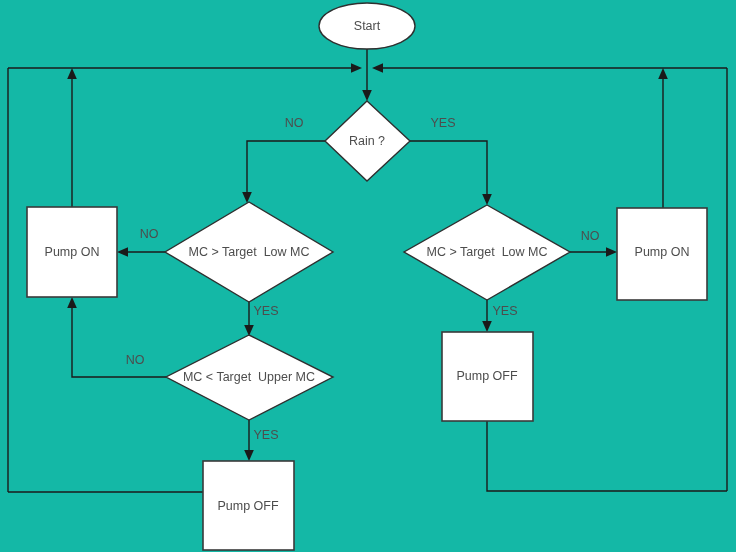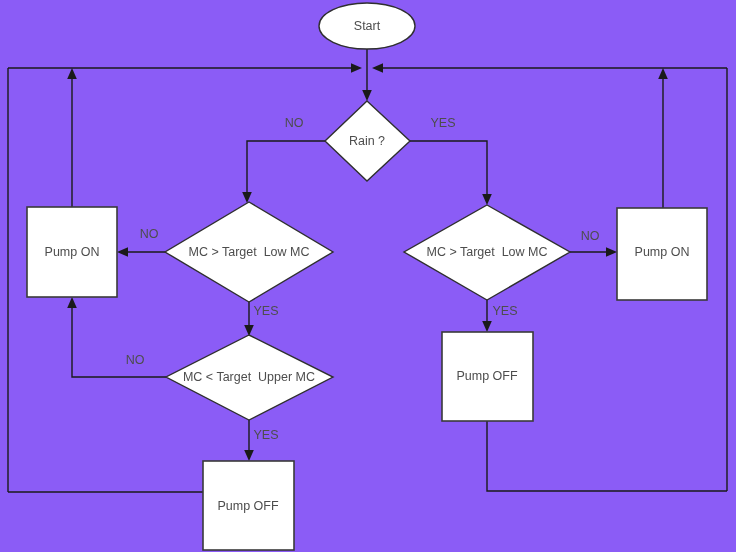--- a/index.html
+++ b/index.html
@@ -4,21 +4,21 @@
 <style>
   html, body {
     margin: 0;
     padding: 0;
     background: #ffffff;
   }
   #canvas {
     position: relative;
     width: 736px;
     height: 552px;
-    background: #8b5cf6;
+    background: #14b8a6;
     overflow: hidden;
     font-family: "Liberation Sans", sans-serif;
   }
   #flow-svg {
     position: absolute;
     left: 0;
     top: 0;
     width: 736px;
     height: 552px;
   }

